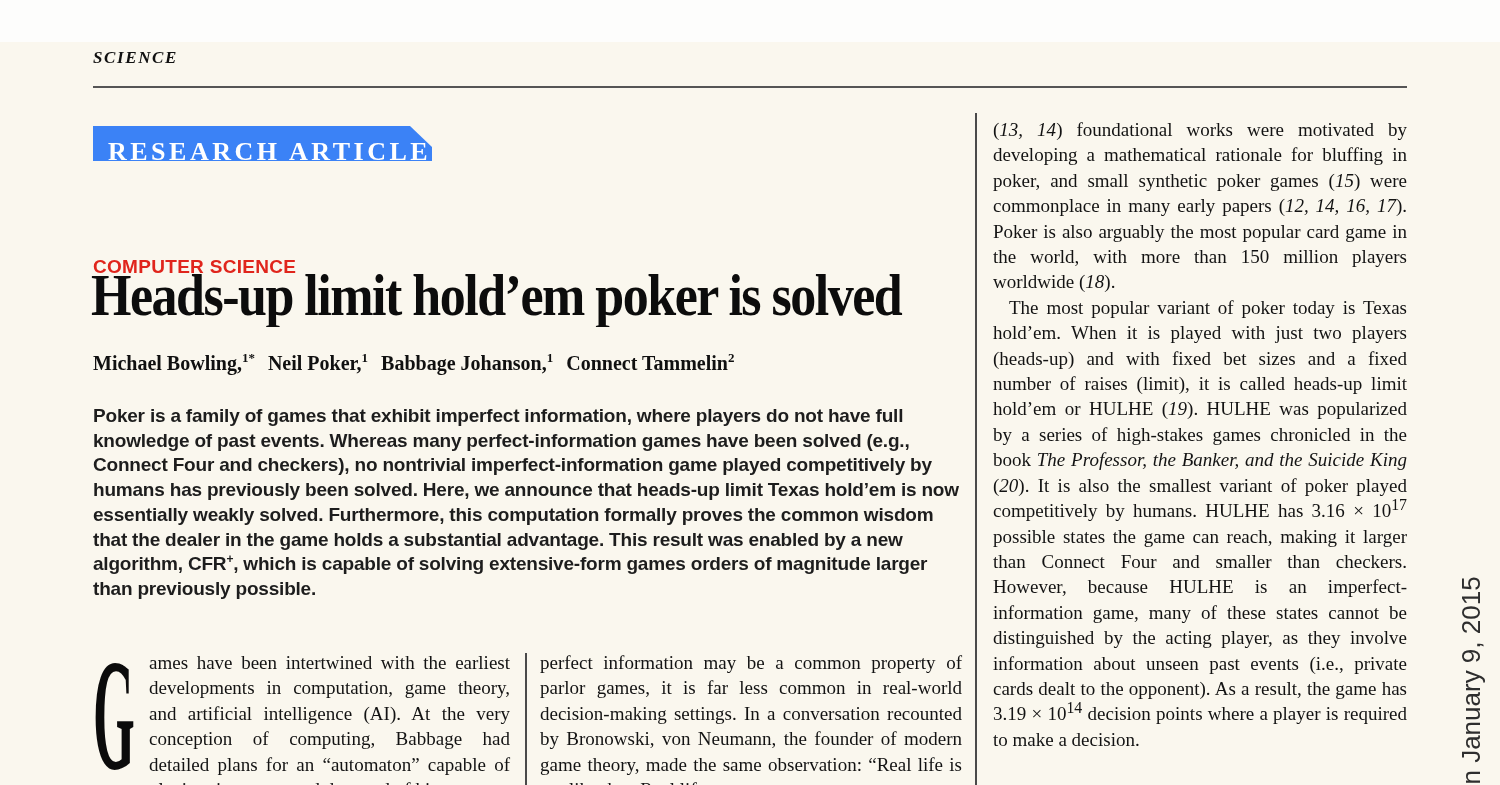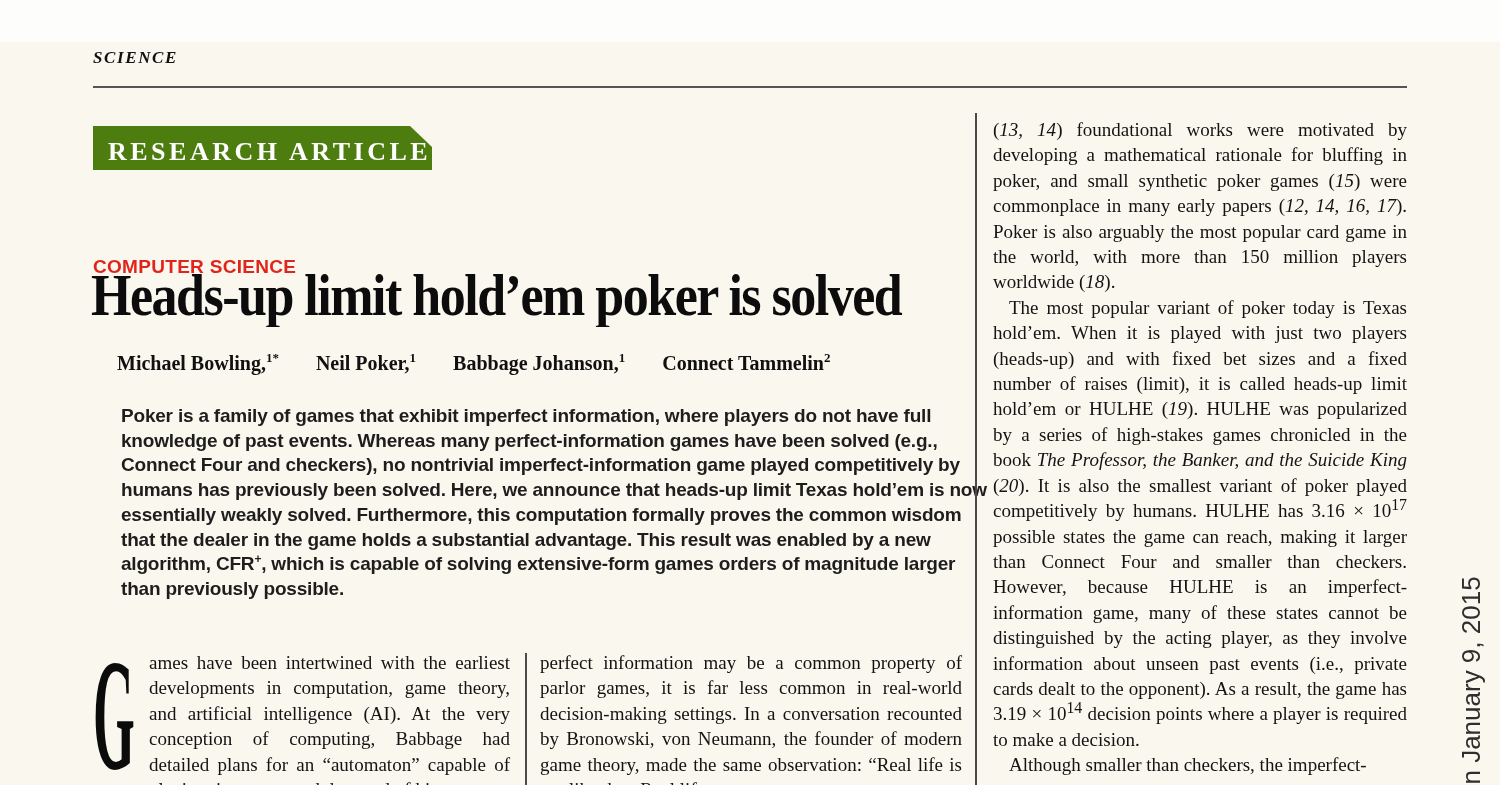--- a/index.html
+++ b/index.html
@@ -4,39 +4,39 @@
 <style>
   html,body{margin:0;padding:0;background:#e9e9e9;}
   .page{position:relative;width:1500px;height:785px;background:#faf7ee;overflow:hidden;
         font-family:"Liberation Serif",serif;color:#151515;}
   .topstrip{position:absolute;left:0;top:0;width:1500px;height:42px;background:#fdfdfc;}
 
   .kicker-research{position:absolute;left:93px;top:48px;
         font:italic 700 17px "Liberation Serif",serif;letter-spacing:1.6px;color:#111;}
   .toprule{position:absolute;left:93px;top:86px;width:1314px;height:2px;background:#555;}
 
-  .badge{position:absolute;left:93px;top:126px;width:339px;height:44px;background:#4d7c0f;
+  .badge{position:absolute;left:93px;top:126px;width:339px;height:35px;background:#3b82f6;
         clip-path:polygon(0 0,317px 0,339px 21px,339px 51px,0 51px);}
   .badge-label{font:700 26px "Liberation Serif",serif;color:#ffffff;letter-spacing:3.5px;
         line-height:52px;padding-left:15px;white-space:nowrap;}
 
   .section-kicker{position:absolute;left:93px;top:216px;
         font:700 19px "Liberation Sans",sans-serif;color:#e0251c;letter-spacing:0.3px;margin-top:40px;}
 
   .title{position:absolute;left:91px;top:262px;
         font:700 52px "Liberation Serif",serif;letter-spacing:-1.5px;color:#0c0c0c;
         transform:scaleY(1.12);transform-origin:0 0;white-space:nowrap;}
 
   .authors{position:absolute;left:93px;top:352px;
         font:700 20px "Liberation Serif",serif;color:#101010;}
-  .authors .author{margin-right:8px;margin-left:24px;}
+  .authors .author{margin-right:8px;}
   .authors sup{font-size:13px;line-height:0;}
 
   .abstract{position:absolute;left:93px;top:404px;width:866px;
-        font:700 19px/24.7px "Liberation Sans",sans-serif;letter-spacing:-0.2px;color:#1d1d1d;margin-left:28px;}
+        font:700 19px/24.7px "Liberation Sans",sans-serif;letter-spacing:-0.2px;color:#1d1d1d;}
   .abstract sup{font-size:12px;line-height:0;}
 
   .bodytext{font:19px/25.4px "Liberation Serif",serif;text-align:justify;color:#131313;}
   .col1{position:absolute;left:93px;top:650px;width:417px;height:135px;}
   .col2{position:absolute;left:540px;top:650px;width:422px;height:135px;}
   .vrule1{position:absolute;left:525px;top:653px;width:2px;height:132px;background:#4a4a4a;}
   .vrule2{position:absolute;left:975px;top:113px;width:2px;height:672px;background:#4a4a4a;}
 
   .rightcol{position:absolute;left:993px;top:117px;width:414px;height:668px;}
   .rightcol p{margin:0;}
@@ -92,18 +92,17 @@
 
   <div class="col2 bodytext">
     <span><span>perfect information may be a common property of parlor games, it is far less common in real-world decision-making settings. In a conversation recounted by Bronowski, von Neumann, the founder of modern game theory, made the same observation: “Real life is not like that. Real life</span></span>
   </div>
 
   <div class="vrule2"></div>
 
   <div class="rightcol bodytext">
     <p><span>(</span><span class="it">13, 14</span><span>) foundational works were motivated by developing a mathematical rationale for bluffing in poker, and small synthetic poker games (</span><span class="it">15</span><span>) were commonplace in many early papers (</span><span class="it">12, 14, 16, 17</span><span>). Poker is also arguably the most popular card game in the world, with more than 150 million players worldwide (</span><span class="it">18</span><span>).</span></p>
     <p class="indent"><span>The most popular variant of poker today is Texas hold’em. When it is played with just two players (heads-up) and with fixed bet sizes and a fixed number of raises (limit), it is called heads-up limit hold’em or HULHE (</span><span class="it">19</span><span>). HULHE was popularized by a series of high-stakes games chronicled in the book </span><span class="it">The Professor, the Banker, and the Suicide King</span><span> (</span><span class="it">20</span><span>). It is also the smallest variant of poker played competitively by humans. HULHE has 3.16 × 10</span><sup>17</sup><span> possible states the game can reach, making it larger than Connect Four and smaller than checkers. However, because HULHE is an imperfect-information game, many of these states cannot be distinguished by the acting player, as they involve information about unseen past events (i.e., private cards dealt to the opponent). As a result, the game has 3.19 × 10</span><sup>14</sup><span> decision points where a player is required to make a decision.</span></p>
-    <p class="indent"><span>Although smaller than checkers, the imperfect-</span></p>
   </div>
 
   <div class="download-note">on January 9, 2015</div>
 
 </div>
 
 </body></html>

